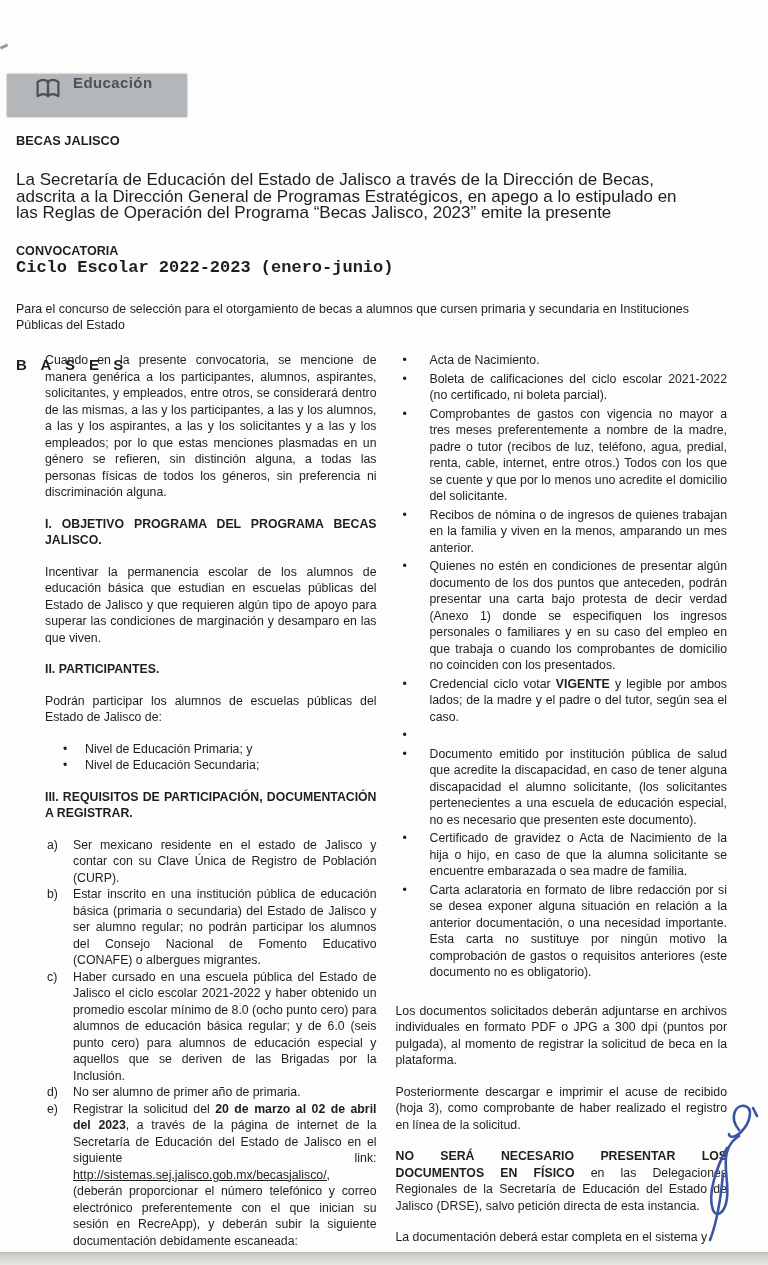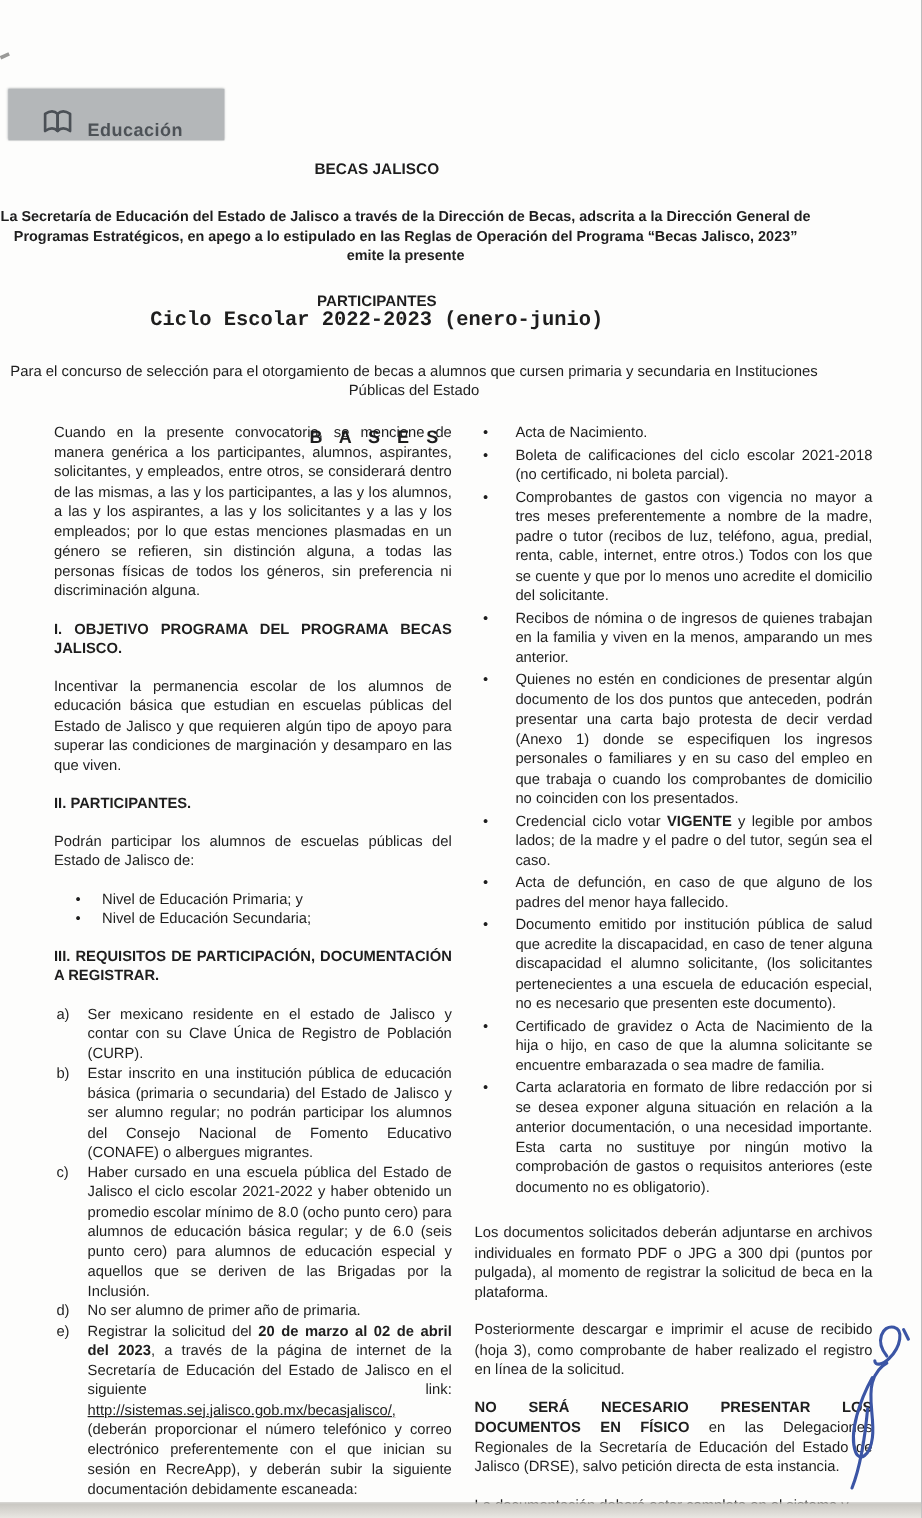--- a/index.html
+++ b/index.html
@@ -11,27 +11,27 @@
     overflow:hidden;
     font-family:"Liberation Sans", sans-serif;
     color:#1e1e1e;
   }
   
   .edge-mark{position:absolute;left:0;top:45px;width:8px;height:3px;background:#9a9a98;transform:rotate(-25deg);}
   .scan-bottom{position:absolute;left:0;bottom:0;width:768px;height:12px;
     background:linear-gradient(#c9c7c2,#e9e7e2);border-top:1px solid #bdbbb6;}
   
   .logo{position:absolute;left:7px;top:74px;width:180px;height:43px;
-    background:#b4b7b9;display:flex;align-items:flex-end;box-shadow:0 0 2px #a5a8aa;}
+    background:#b4b7b9;display:flex;align-items:flex-start;box-shadow:0 0 2px #a5a8aa;}
   .logo svg{margin-left:28px;display:block;}
   .logo-label{margin-left:12px;font-weight:bold;font-size:15px;color:#4d5257;letter-spacing:.4px;}
   
-  .header{position:absolute;left:0;top:133px;width:628px;text-align:center;}
+  .header{position:absolute;left:16px;top:133px;width:628px;}
   .doc-title{font-weight:bold;font-size:12.8px;margin:0 0 24px 0;}
-  .intro{font-size:12px;line-height:16.5px;width:676px;margin:0 auto 22px auto;font-weight:bold;}
+  .intro{font-size:17px;line-height:16.5px;width:676px;margin:0 auto 22px auto;}
   .h-conv{font-weight:bold;font-size:12.6px;margin:0;}
   .h-ciclo{font-weight:bold;font-size:17px;margin:0 0 24px 0;font-family:Liberation Mono, monospace;}
   .subtitle{font-size:12.4px;line-height:16.5px;width:690px;margin:0 auto 22px auto;}
   .h-bases{font-weight:bold;font-size:15px;letter-spacing:5px;margin:0;}
   
   .columns{position:absolute;left:45px;top:352px;width:682px;display:flex;gap:19px;}
   .col{flex:1;font-size:12.3px;line-height:16.5px;text-align:justify;}
   .col p{margin:0 0 15px 0;}
   .sec-h{font-weight:bold;margin:0 0 15px 0;text-align:justify;}
   
@@ -64,21 +64,21 @@
     <svg width="26" height="30" viewBox="0 0 40 32">
       <path d="M4 5 C10 1 16 1 20 5 L20 27 C16 23 10 23 4 27 Z" fill="none" stroke="#4b5056" stroke-width="3.4" stroke-linejoin="round"></path>
       <path d="M36 5 C30 1 24 1 20 5 L20 27 C24 23 30 23 36 27 Z" fill="none" stroke="#4b5056" stroke-width="3.4" stroke-linejoin="round"></path>
     </svg>
     <span class="logo-label">Educación</span>
   </div>
 
   <div class="header">
     <div class="doc-title">BECAS JALISCO</div>
     <div class="intro">La Secretaría de Educación del Estado de Jalisco a través de la Dirección de Becas, adscrita a la Dirección General de Programas Estratégicos, en apego a lo estipulado en las Reglas de Operación del Programa “Becas Jalisco, 2023” emite la presente</div>
-    <div class="h-conv">PARTICIPANTES</div>
+    <div class="h-conv">CONVOCATORIA</div>
     <div class="h-ciclo">Ciclo Escolar 2022-2023 (enero-junio)</div>
     <div class="subtitle">Para el concurso de selección para el otorgamiento de becas a alumnos que cursen primaria y secundaria en Instituciones Públicas del Estado</div>
     <div class="h-bases">B A S E S</div>
   </div>
 
   <div class="columns">
 
     <div class="col">
       <p>Cuando en la presente convocatoria, se mencione de manera genérica a los participantes, alumnos, aspirantes, solicitantes, y empleados, entre otros, se considerará dentro de las mismas, a las y los participantes, a las y los alumnos, a las y los aspirantes, a las y los solicitantes y a las y los empleados; por lo que estas menciones plasmadas en un género se refieren, sin distinción alguna, a todas las personas físicas de todos los géneros, sin preferencia ni discriminación alguna.</p>
 
@@ -126,41 +126,40 @@
     </div>
 
     <div class="col">
       <div class="rbullets">
         <div class="li">
           <span class="dot">•</span>
           <span class="btext">Acta de Nacimiento.</span>
         </div>
         <div class="li">
           <span class="dot">•</span>
-          <span class="btext">Boleta de calificaciones del ciclo escolar 2021-2018 (no certificado, ni boleta parcial).</span>
+          <span class="btext">Boleta de calificaciones del ciclo escolar 2021-2022 (no certificado, ni boleta parcial).</span>
         </div>
         <div class="li">
           <span class="dot">•</span>
           <span class="btext">Comprobantes de gastos con vigencia no mayor a tres meses preferentemente a nombre de la madre, padre o tutor (recibos de luz, teléfono, agua, predial, renta, cable, internet, entre otros.) Todos con los que se cuente y que por lo menos uno acredite el domicilio del solicitante.</span>
         </div>
         <div class="li">
           <span class="dot">•</span>
           <span class="btext">Recibos de nómina o de ingresos de quienes trabajan en la familia y viven en la menos, amparando un mes anterior.</span>
         </div>
         <div class="li">
           <span class="dot">•</span>
           <span class="btext">Quienes no estén en condiciones de presentar algún documento de los dos puntos que anteceden, podrán presentar una carta bajo protesta de decir verdad (Anexo 1) donde se especifiquen los ingresos personales o familiares y en su caso del empleo en que trabaja o cuando los comprobantes de domicilio no coinciden con los presentados.</span>
         </div>
         <div class="li">
           <span class="dot">•</span>
           <span class="btext"><span>Credencial ciclo votar </span><span class="bold">VIGENTE</span><span> y legible por ambos lados; de la madre y el padre o del tutor, según sea el caso.</span></span>
         </div>
         <div class="li">
           <span class="dot">•</span>
-          <span class="btext">Acta de defunción, en caso de que alguno de los padres del menor haya fallecido.</span>
         </div>
         <div class="li">
           <span class="dot">•</span>
           <span class="btext">Documento emitido por institución pública de salud que acredite la discapacidad, en caso de tener alguna discapacidad el alumno solicitante, (los solicitantes pertenecientes a una escuela de educación especial, no es necesario que presenten este documento).</span>
         </div>
         <div class="li">
           <span class="dot">•</span>
           <span class="btext">Certificado de gravidez o Acta de Nacimiento de la hija o hijo, en caso de que la alumna solicitante se encuentre embarazada o sea madre de familia.</span>
         </div>
         <div class="li">

